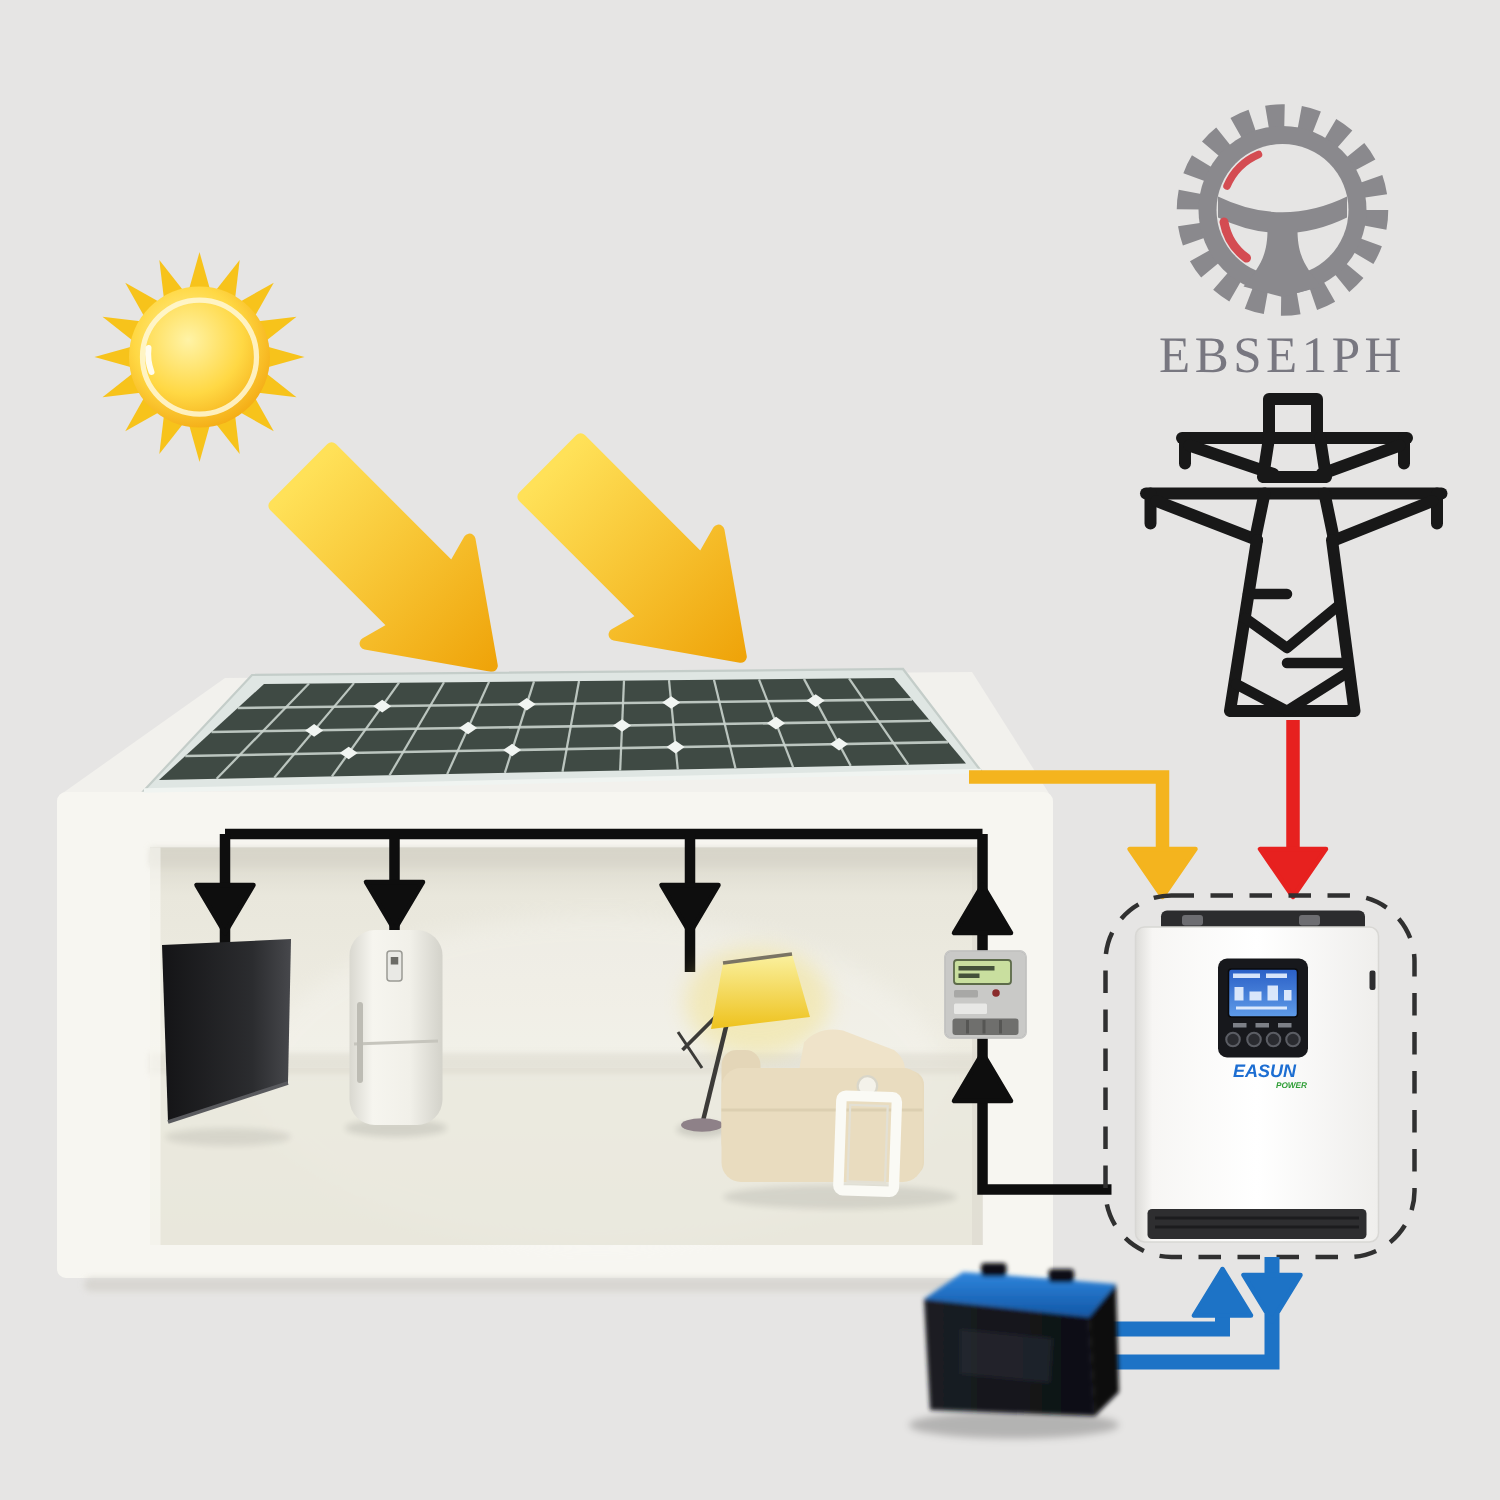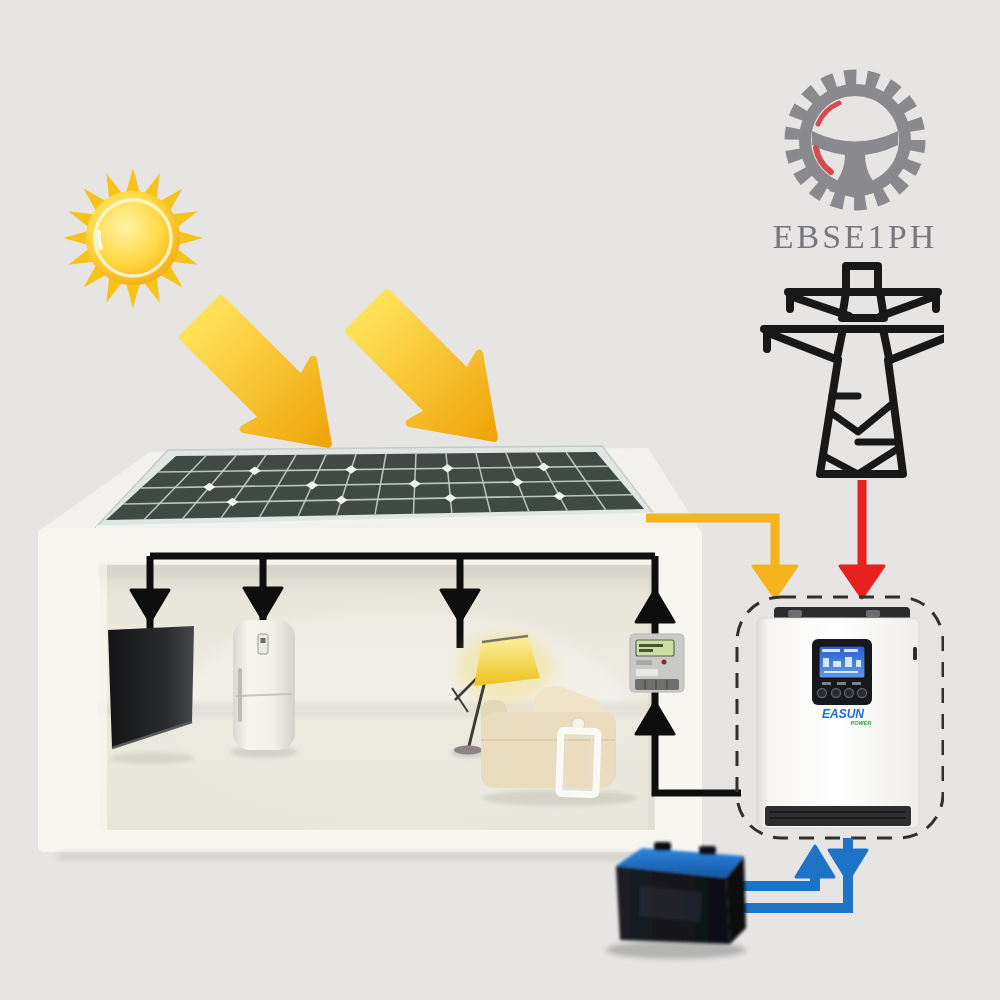--- a/index.html
+++ b/index.html
@@ -1,17 +1,17 @@
 <!DOCTYPE html>
 <html><head>
 <meta charset="utf-8">
 <style>
   html,body{margin:0;padding:0;background:#e6e5e4;}
   .canvas{position:relative;width:944px;height:1000px;background:#e6e5e4;overflow:hidden;
-          font-family:"Liberation Sans", sans-serif;}
+          font-family:"Liberation Sans", sans-serif;padding-left:26px;}
   svg{position:absolute;inset:0;display:block;}
   text{user-select:none;}
   .brandmark{font-family:"Liberation Serif", serif;}
   .easun{font-family:"Liberation Sans", sans-serif;font-weight:bold;font-style:italic;}
 </style>
 </head>
 <body>
 
 <div class="canvas">
 <svg width="1000" height="1000" viewBox="0 0 1000 1000">

